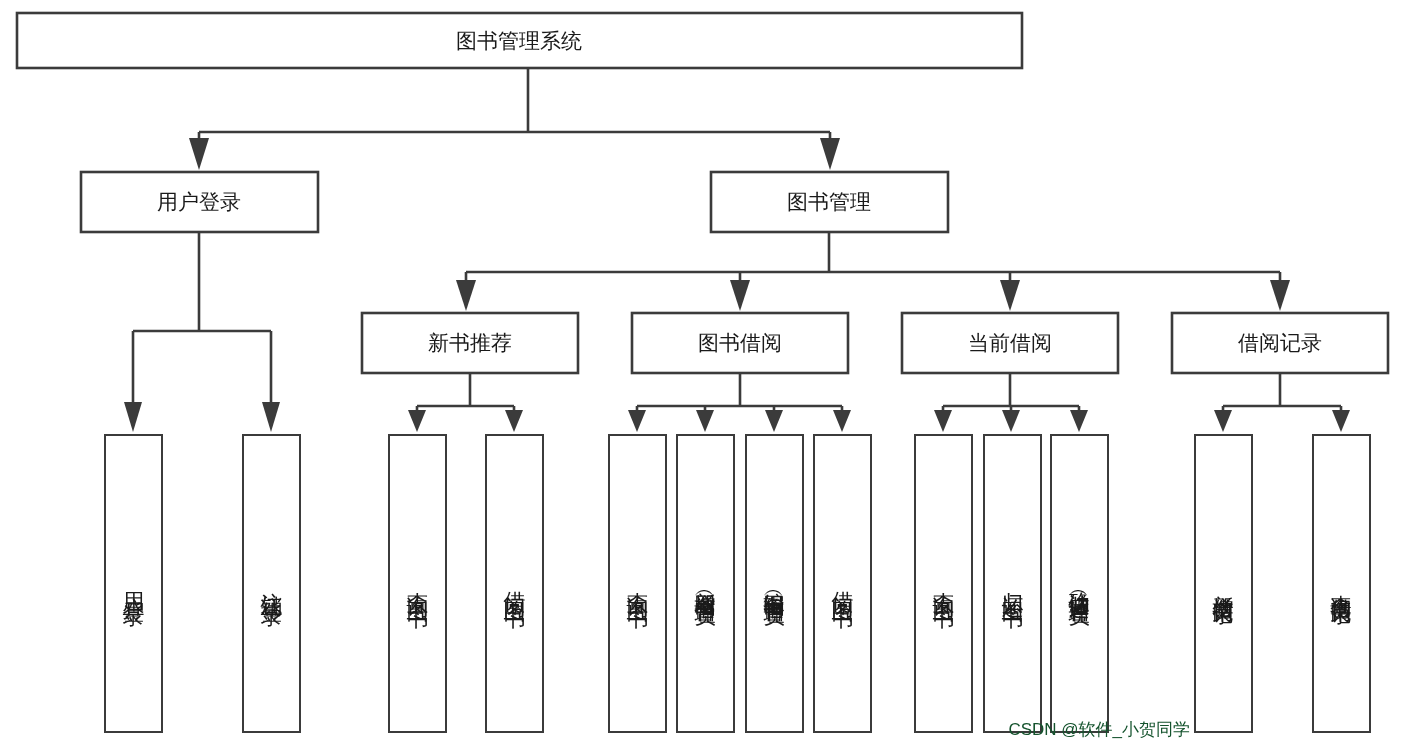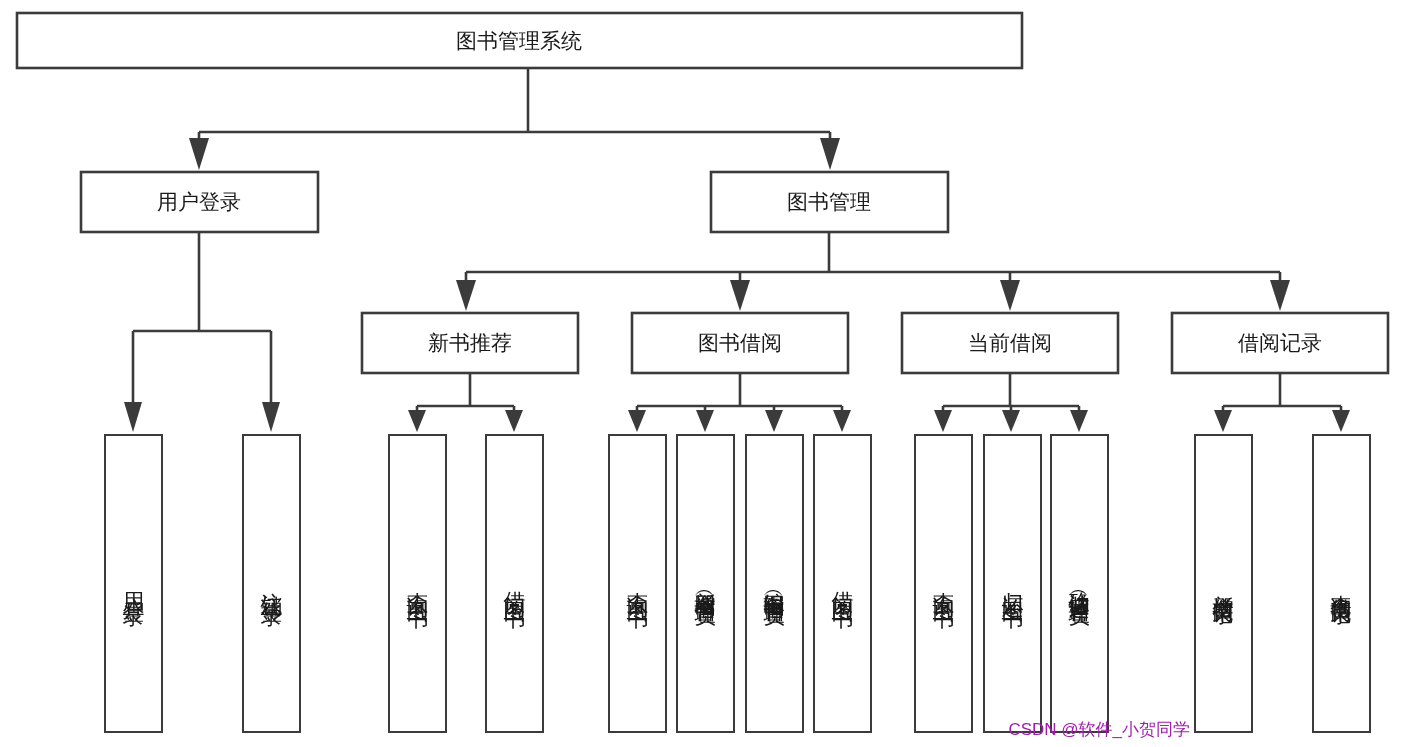--- a/index.html
+++ b/index.html
@@ -73,21 +73,21 @@
   .leaf-text.tall {
     font-size: 21px;
     letter-spacing: 2px;
   }
   .watermark {
     position: absolute;
     right: 8px;
     bottom: 6px;
     font-family: "Liberation Sans", "DejaVu Sans", sans-serif;
     font-size: 17px;
-    color: #a21caf;
+    color: #14532d;
     white-space: nowrap;
     pointer-events: none;
   }
 </style>
 </head>
 <body>
 
 <div id="diagram-root">
 
   <svg class="flow" viewBox="0 0 1405 747">

